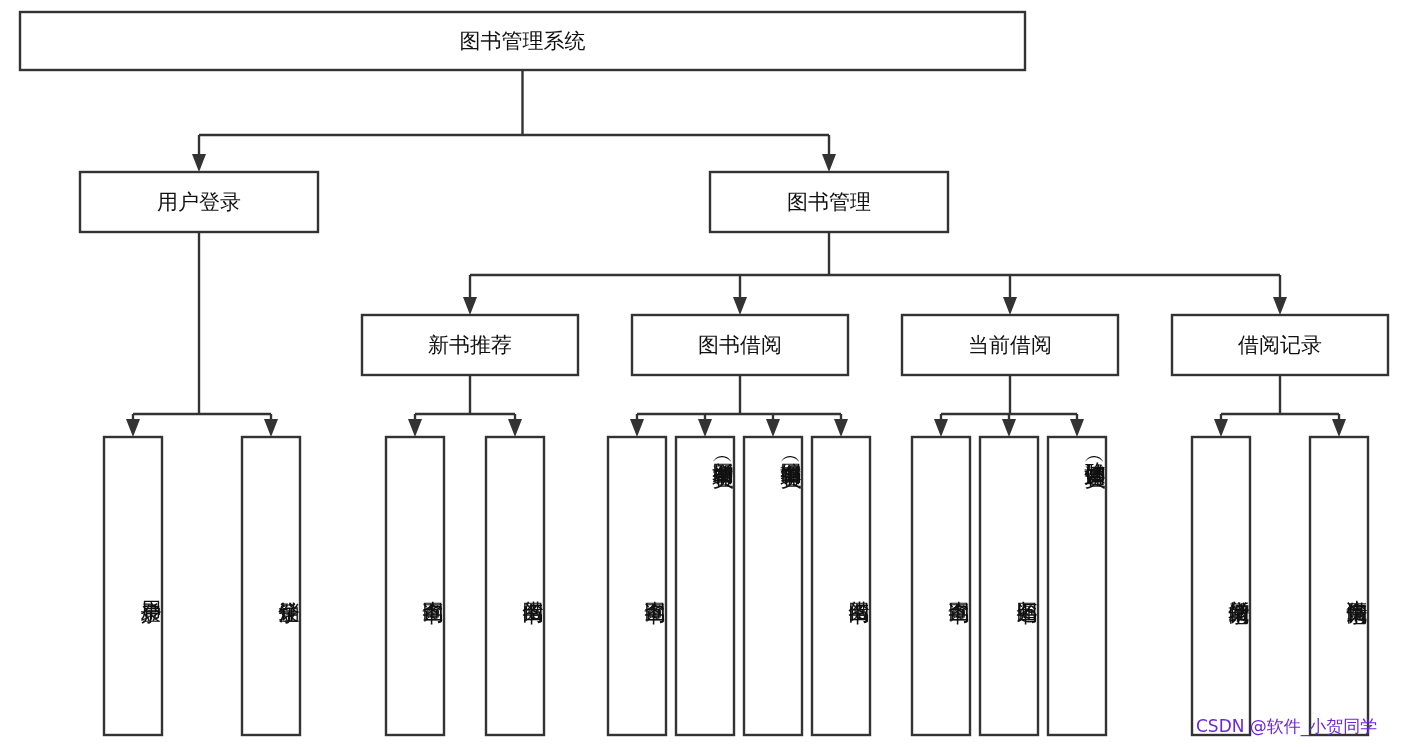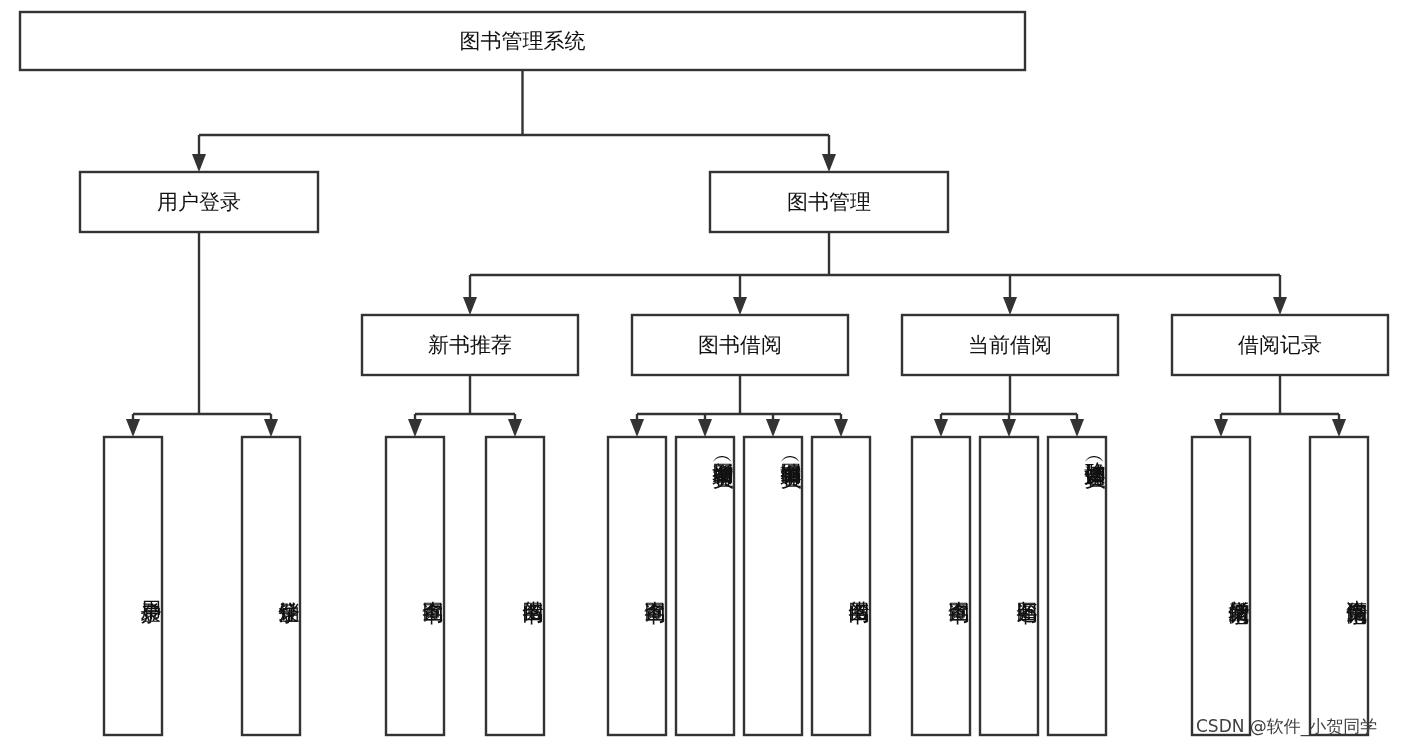--- a/index.html
+++ b/index.html
@@ -61,21 +61,21 @@
     align-items: flex-start;
     justify-content: center;
     text-align: start;
     white-space: nowrap;
     pointer-events: none;
   }
   .watermark {
     position: absolute;
     font-family: "DejaVu Sans", "Liberation Sans", sans-serif;
     font-size: 17px;
-    color: #404040;
+    color: #6d28d9;
     white-space: nowrap;
   }
 </style>
 </head>
 <body>
 
 <div id="diagram-root">
 
   <svg class="diagram-canvas" viewBox="0 0 1405 747">
     <g id="connectors-layer">

